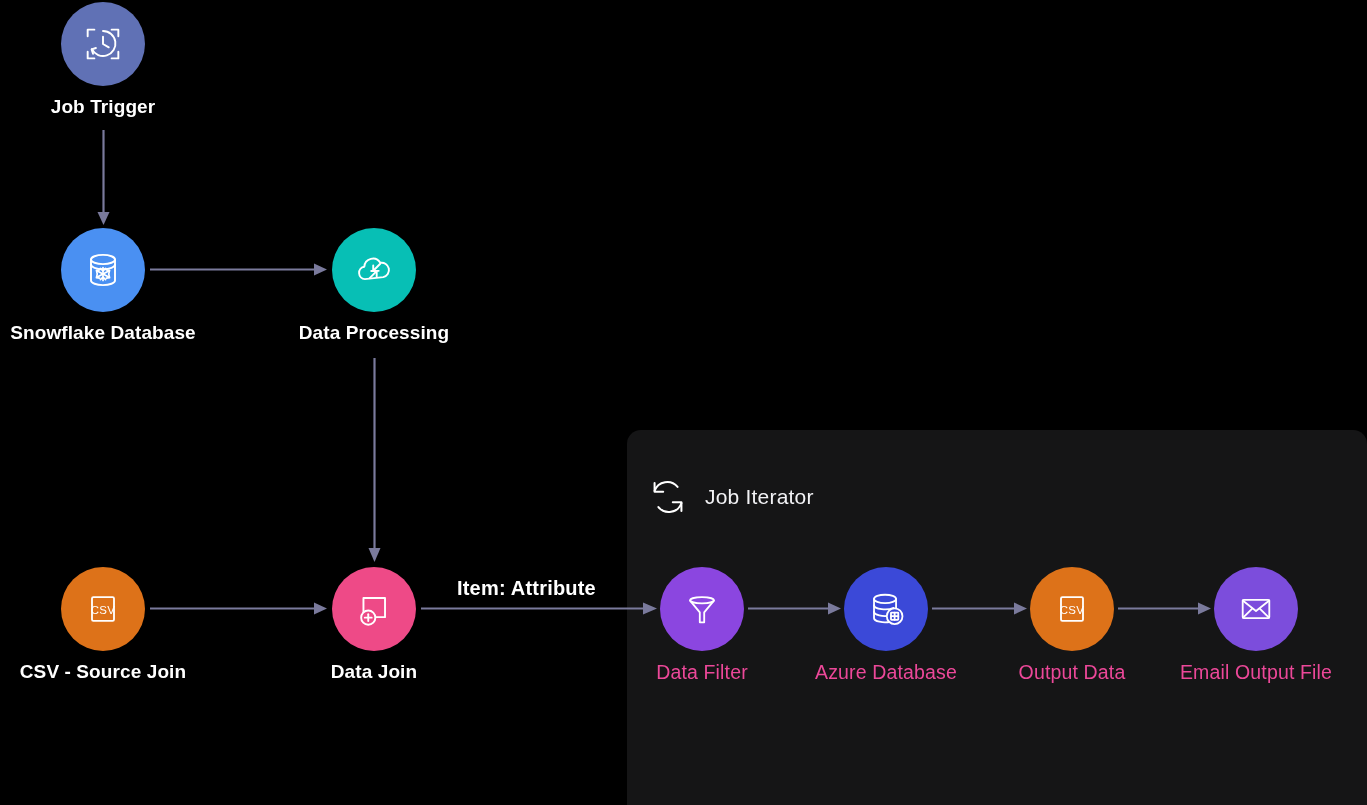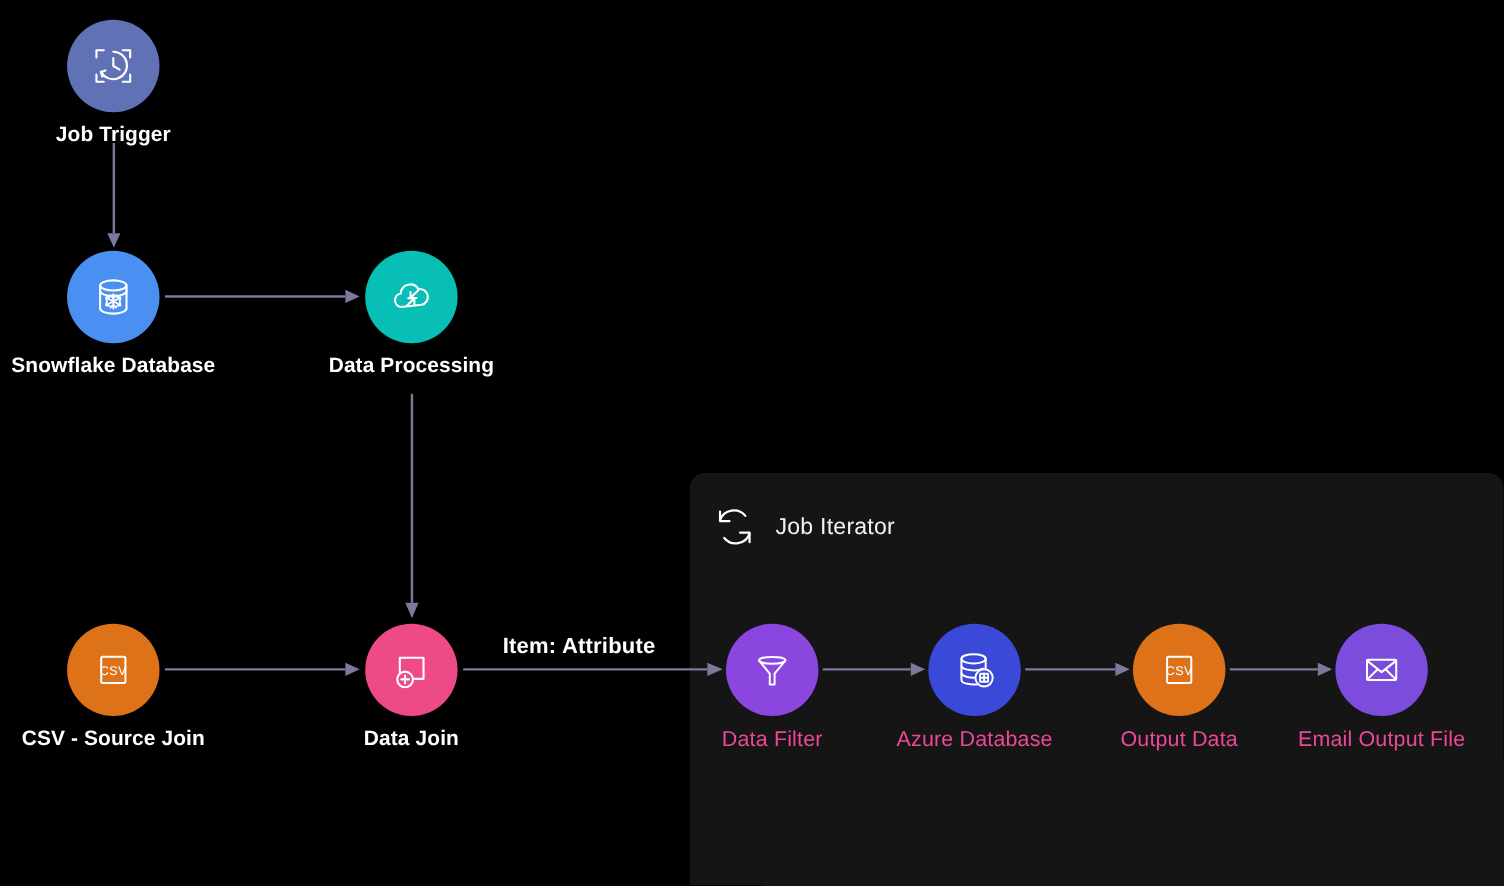--- a/index.html
+++ b/index.html
@@ -82,21 +82,21 @@
     letter-spacing: 0.2px;
   }
 </style>
 </head>
 <body>
 
 <div id="canvas">
 
   <div class="group-panel" style="left:627px; top:430px; width:740px; height:375px;"></div>
 
-  <div class="group-header" style="left:645px; top:456px;">
+  <div class="group-header" style="left:645px; top:474px;">
     <span class="group-icon">
       <svg viewBox="0 0 48 48" width="46" height="46" fill="none" stroke="#ffffff" stroke-width="2.1" stroke-linecap="round" stroke-linejoin="round">
         <path d="M10 17.5 A14 14 0 0 1 34 13.5"></path>
         <polyline points="10,9.5 10,18.5 19,18.5" fill="none"></polyline>
         <path d="M38 30.5 A14 14 0 0 1 14 34.5"></path>
         <polyline points="38,38.5 38,29.5 29,29.5" fill="none"></polyline>
       </svg>
     </span>
     <span class="group-title">Job Iterator</span>
   </div>
@@ -151,21 +151,21 @@
     </svg>
   </div>
 
   <div class="edge" style="left:1118px; top:599px;">
     <svg width="96" height="20" viewBox="0 0 96 20">
       <line x1="0" y1="9.5" x2="80" y2="9.5" stroke="#7a7a9c" stroke-width="2.2"></line>
       <polygon points="80,3.5 80,15.5 93,9.5" fill="#7a7a9c"></polygon>
     </svg>
   </div>
 
-  <div class="node" style="left:61px; top:18px;">
+  <div class="node" style="left:61px; top:2px;">
     <div class="bubble" style="background:#6071b5;">
       <span>
         <svg viewBox="0 0 48 48" width="46" height="46" fill="none" stroke="#ffffff" stroke-width="2" stroke-linecap="round" stroke-linejoin="round">
           <polyline points="15,9 8,9 8,16"></polyline>
           <polyline points="33,9 40,9 40,16"></polyline>
           <polyline points="15,39 8,39 8,32"></polyline>
           <polyline points="33,39 40,39 40,32"></polyline>
           <path d="M24 10.5 a13 13 0 1 1 -11.6 18.9"></path>
           <polyline points="16.6,28.2 12.1,29.6 13.6,34.2"></polyline>
           <polyline points="24,16.5 24,24 30,27.5"></polyline>

